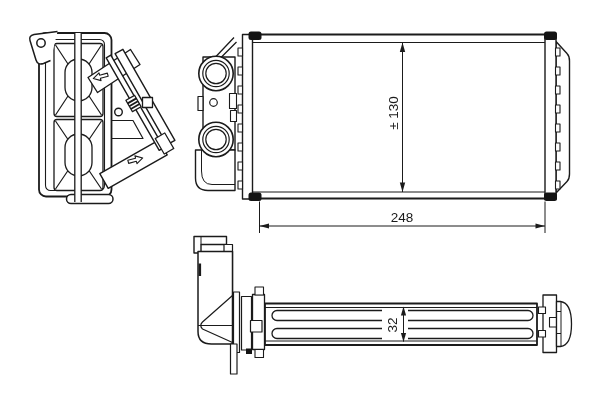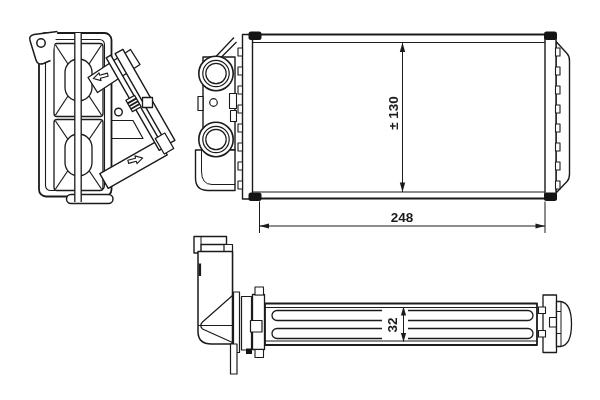--- a/index.html
+++ b/index.html
@@ -1,17 +1,17 @@
 <!DOCTYPE html>
 <html><head>
 <meta charset="utf-8">
 <style>
   html,body{margin:0;padding:0;background:#ffffff;}
   .canvas{position:relative;width:600px;height:400px;background:#ffffff;overflow:hidden;
-          font-family:"Liberation Sans",sans-serif;font-weight:bold;}
+          font-family:"Liberation Sans",sans-serif;}
   svg{display:block;}
   .dim-text{font-family:"Liberation Sans",sans-serif;font-size:13.5px;fill:#1b1b1b;}
 </style>
 </head>
 <body>
 
 <div class="canvas">
 <svg width="600" height="400" viewBox="0 0 600 400">
   <g stroke="#1b1b1b" stroke-linejoin="round" stroke-linecap="butt" fill="none">
 

